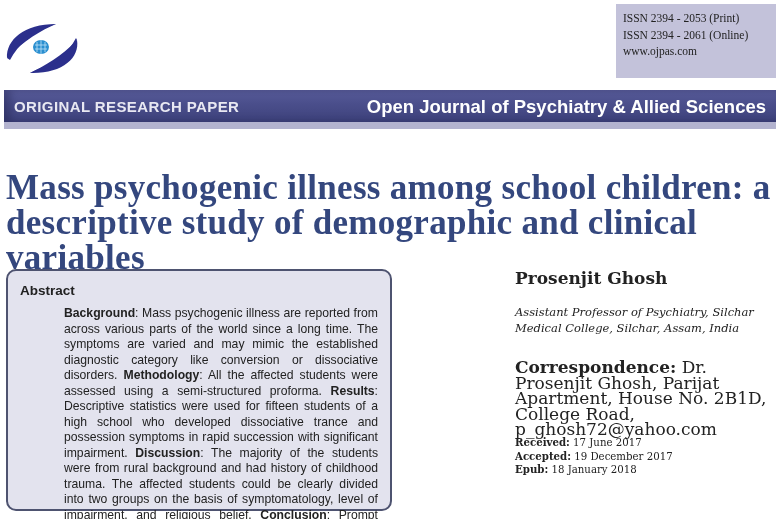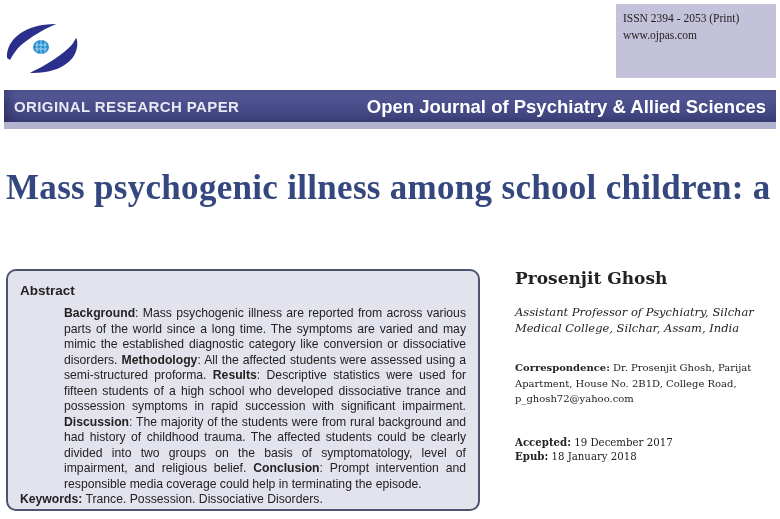--- a/index.html
+++ b/index.html
@@ -10,30 +10,30 @@
   .issn-box { position: absolute; left: 616px; top: 4px; width: 160px; height: 74px; background: #c3c2da; box-sizing: border-box; padding: 6px 12px 0 7px; font-family: "Liberation Serif", serif; font-size: 11.5px; color: #222; line-height: 16.5px; }
   .issn-box div { white-space: nowrap; }
 
   .banner { position: absolute; left: 4px; top: 90px; width: 772px; height: 32px; background: linear-gradient(180deg, #5a5e9c 0%, #4b4f8c 40%, #3e427c 100%); box-shadow: inset 6px 0 8px rgba(20,20,60,0.35); }
   .banner-left { position: absolute; left: 10px; top: 8px; color: #e8e8f2; font-weight: bold; font-size: 15px; letter-spacing: 0.4px; }
   .banner-right { position: absolute; right: 10px; top: 6px; color: #ffffff; font-weight: bold; font-size: 18.5px; }
   .banner-under { position: absolute; left: 4px; top: 122px; width: 772px; height: 7px; background: #b3b3cf; }
 
   .title { position: absolute; left: 6px; top: 170px; width: 770px; font-family: "Liberation Serif", serif; font-weight: bold; color: #34477e; font-size: 35px; line-height: 35px; letter-spacing: 0.3px; }
 
-  .abstract { position: absolute; left: 6px; top: 269px; width: 474px; height: 242px; background: #e3e3ee; border: 2px solid #4e5370; border-radius: 10px; box-sizing: border-box; padding: 12px 12px 0 12px; font-size: 12.2px; color: #222; }
+  .abstract { position: absolute; left: 6px; top: 269px; width: 386px; height: 242px; background: #e3e3ee; border: 2px solid #4e5370; border-radius: 10px; box-sizing: border-box; padding: 12px 12px 0 12px; font-size: 12.2px; color: #222; }
   .abstract-heading { font-weight: bold; font-size: 13.5px; margin-bottom: 8px; }
   .abstract-body { text-align: justify; line-height: 15.5px; margin-left: 44px; }
   .abstract-body b { font-weight: bold; }
   .keywords { margin-top: 0; }
 
   .author-col { position: absolute; left: 515px; top: 268px; width: 262px; font-family: "DejaVu Serif", serif; color: #222; }
   .author-name { font-weight: bold; font-size: 17px; }
   .affil { font-style: italic; font-size: 11.5px; line-height: 16px; margin-top: 16px; }
-  .corr { position: absolute; left: 515px; top: 360px; width: 262px; font-family: "DejaVu Serif", serif; font-size: 10px; line-height: 15.5px; color: #222; }
+  .corr { position: absolute; left: 515px; top: 360px; width: 262px; font-family: "DejaVu Serif", serif; font-size: 17px; line-height: 15.5px; color: #222; }
   .corr b { font-weight: bold; }
   .dates { position: absolute; left: 515px; top: 436px; width: 262px; font-family: "DejaVu Serif", serif; font-size: 10.2px; line-height: 13.5px; color: #222; }
   .dates b { font-weight: bold; }
 </style>
 </head>
 <body>
 
 <div class="logo">
   <svg width="76" height="60" viewBox="0 0 76 60">
     <path d="M3 40 C2 22, 20 6, 52 6 C38 12, 20 22, 3 40 Z" fill="#2b2f8c"></path>
@@ -42,31 +42,33 @@
     <path d="M73 22 C66 38, 46 52, 26 55 L32 52 C48 46, 64 36, 72 20 Z" fill="#2b2f8c"></path>
     <g>
       <ellipse cx="37" cy="29" rx="8" ry="7" fill="#2a8fd0"></ellipse>
       <path d="M37 22 L37 36 M31 27 L43 27 M31 31 L43 31 M33 24 L33 34 M41 24 L41 34" stroke="#bfe2f7" stroke-width="0.8" fill="none"></path>
     </g>
   </svg>
 </div>
 
 <div class="issn-box">
   <div>ISSN 2394 - 2053 (Print)</div>
+  <div>ISSN 2394 - 2061 (Online)</div>
   <div>www.ojpas.com</div>
 </div>
 
 <div class="banner">
   <span class="banner-left">ORIGINAL RESEARCH PAPER</span>
   <span class="banner-right">Open Journal of Psychiatry &amp; Allied Sciences</span>
 </div>
 <div class="banner-under"></div>
 
 <div class="title">
   <div>Mass psychogenic illness among school children: a</div>
+  <div>descriptive study of demographic and clinical variables</div>
 </div>
 
 <div class="abstract">
   <div class="abstract-heading">Abstract</div>
   <div class="abstract-body"><b>Background</b><span>: Mass psychogenic illness are reported from across various parts of the world since a long time. The symptoms are varied and may mimic the established diagnostic category like conversion or dissociative disorders. </span><b>Methodology</b><span>: All the affected students were assessed using a semi-structured proforma. </span><b>Results</b><span>: Descriptive statistics were used for fifteen students of a high school who developed dissociative trance and possession symptoms in rapid succession with significant impairment. </span><b>Discussion</b><span>: The majority of the students were from rural background and had history of childhood trauma. The affected students could be clearly divided into two groups on the basis of symptomatology, level of impairment, and religious belief. </span><b>Conclusion</b><span>: Prompt intervention and responsible media coverage could help in terminating the episode.</span></div>
   <div class="keywords"><b>Keywords:</b><span> Trance. Possession. Dissociative Disorders.</span></div>
 </div>
 
 <div class="author-col">
   <div class="author-name">Prosenjit Ghosh</div>
@@ -76,15 +78,16 @@
   </div>
 </div>
 
 <div class="corr">
   <div><b>Correspondence:</b><span> Dr. Prosenjit Ghosh, Parijat</span></div>
   <div>Apartment, House No. 2B1D, College Road,</div>
   <div>p_ghosh72@yahoo.com</div>
 </div>
 
 <div class="dates">
+  <div><b>Received:</b><span> 17 June 2017</span></div>
   <div><b>Accepted:</b><span> 19 December 2017</span></div>
   <div><b>Epub:</b><span> 18 January 2018</span></div>
 </div>
 
 </body></html>

